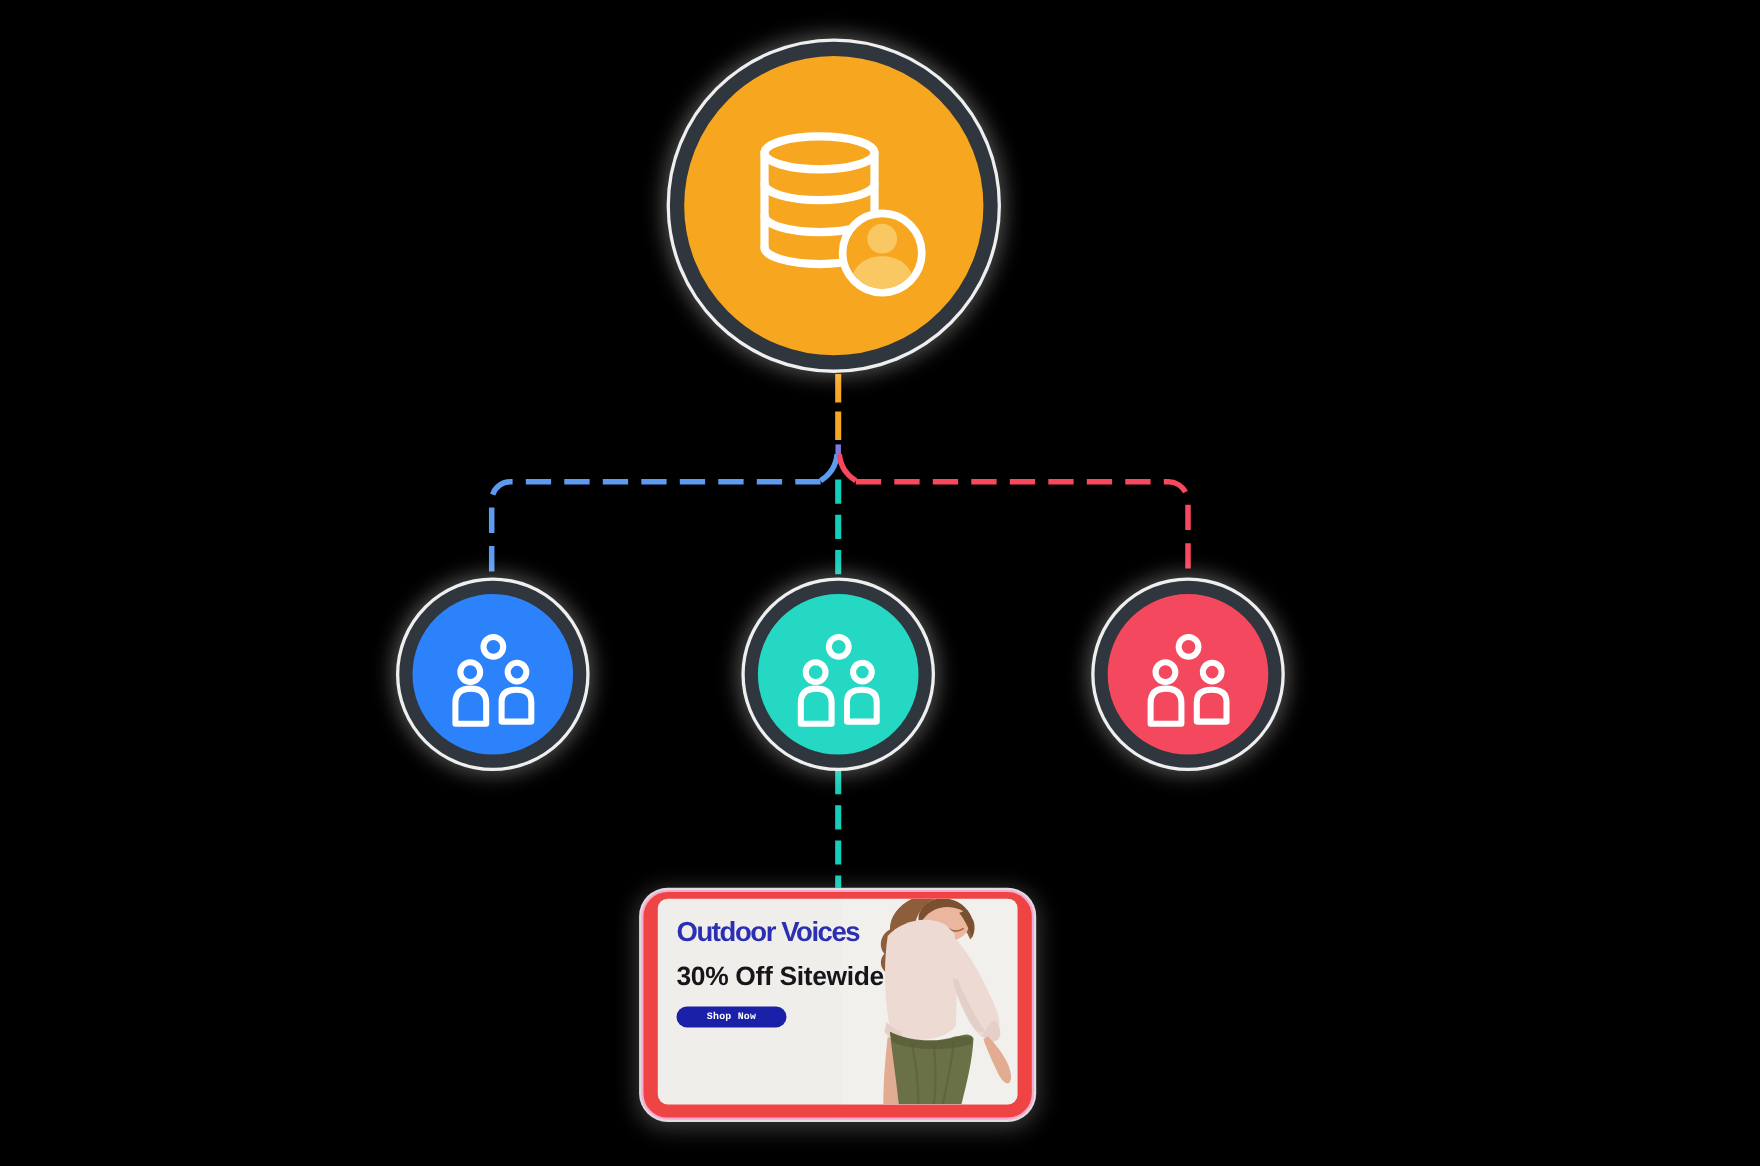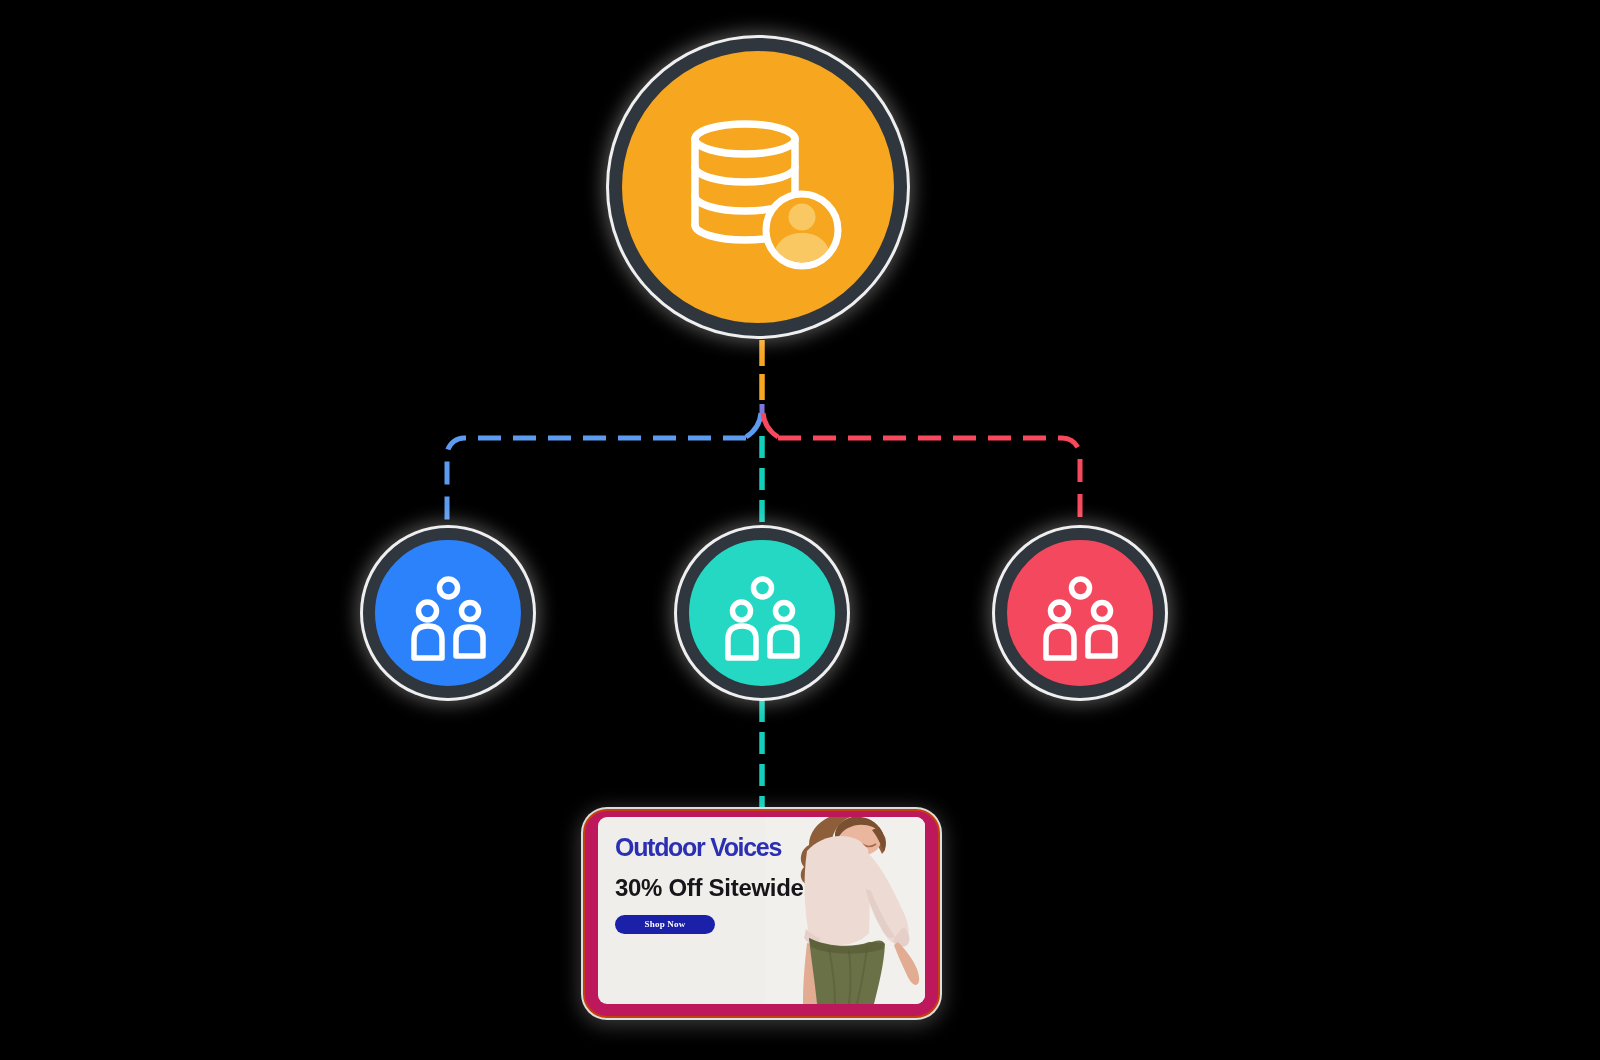--- a/index.html
+++ b/index.html
@@ -13,32 +13,32 @@
   .node-sm{width:146px;height:146px;border:12px solid #2F363E;}
   .node-blue{left:363px;top:528px;background:#2B82FA;}
   .node-teal{left:677px;top:528px;background:#24D8C3;}
   .node-red{left:995px;top:528px;background:#F4485E;}
 
   
   .connectors{position:absolute;left:0;top:0;width:1600px;height:1060px;pointer-events:none;}
 
   
   .ad-card{position:absolute;left:583px;top:809px;width:357px;height:209px;box-sizing:border-box;
-           background:#be185d;border:2px solid #c2410c;border-radius:24px;
+           background:#ef4444;border:2px solid #f9a8d4;border-radius:24px;
            box-shadow:0 0 0 2px rgba(255,255,255,.85),0 4px 20px 4px rgba(255,255,255,.22);}
   .screen{position:absolute;left:13px;top:6px;width:327px;height:187px;background:#F0EEEA;
           border-radius:9px;overflow:hidden;}
   .ad-copy{position:absolute;left:17px;top:0;z-index:2;}
   .brand{margin-top:17px;font-size:25px;font-weight:bold;color:#2B2FB3;letter-spacing:-1.3px;
          white-space:nowrap;line-height:1.1;}
   .headline{margin-top:13px;font-size:24px;font-weight:bold;color:#15151A;letter-spacing:-.3px;
             white-space:nowrap;line-height:1.1;}
   .cta{margin-top:14px;width:100px;height:19px;border-radius:10px;background:#1B20A9;color:#fff;
        font-size:9px;font-weight:bold;border:none;display:flex;align-items:center;justify-content:center;
-       font-family:Liberation Serif, serif;letter-spacing:.2px;cursor:pointer;}
+       font-family:Liberation Mono, monospace;letter-spacing:.2px;cursor:pointer;}
   .photo{position:absolute;right:0;top:0;width:160px;height:187px;}
 </style>
 </head>
 <body>
 
 <div class="canvas">
 
   <svg class="connectors" width="1600" height="1060" viewBox="0 0 1600 1060">
     <path d="M762 340 V404" stroke="#F7A621" stroke-width="5.5" stroke-dasharray="26 8" fill="none"></path>
     <path d="M762 404 V417" stroke="#7E79DD" stroke-width="5" fill="none"></path>

